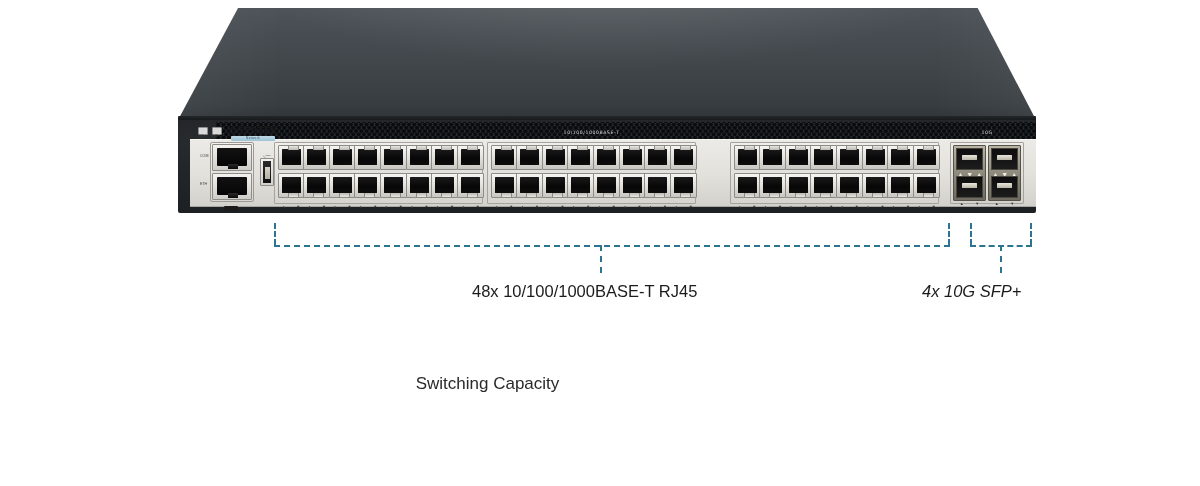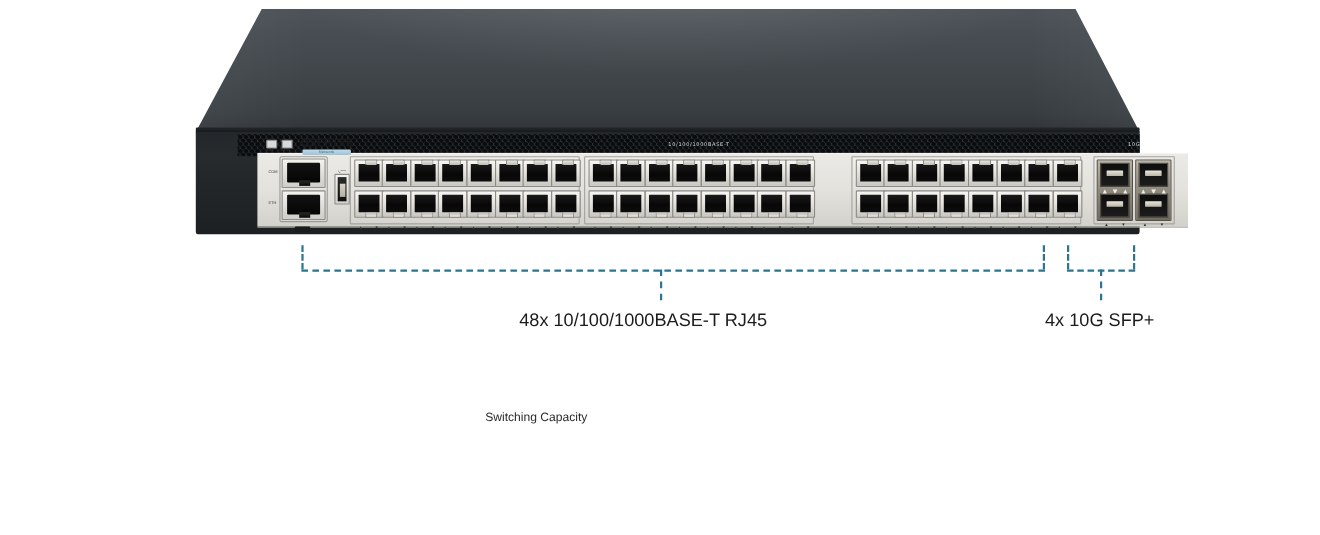--- a/index.html
+++ b/index.html
@@ -57,21 +57,20 @@
     background:linear-gradient(180deg, rgba(0,0,0,.18), rgba(0,0,0,0));
     pointer-events:none;
   }
 
   
   .faceplate{
     position:absolute;left:12px;top:19px;width:846px;height:66px;
     background:linear-gradient(180deg,#eceae6 0%,#e3e1dc 52%,#d3d1cc 100%);
     border-top:1px solid #f6f5f2;
     border-bottom:1px solid #a9a7a2;
-    margin-left:44px;
   }
 
   
   .brandbox{position:absolute;left:6px;top:-15px;width:92px;height:18px;}
   .led{position:absolute;top:2px;width:8px;height:6px;background:#d9d9d9;border:1px solid #8d8d8d;border-radius:1px;}
   .led.a{left:2px;}
   .led.b{left:16px;}
   .ledlbl{position:absolute;top:9px;font-size:3.4px;color:#3b3b3b;letter-spacing:.2px;}
   .ledlbl.a{left:2px;}
   .ledlbl.b{left:15px;}
@@ -225,21 +224,21 @@
 
   
   .stats{position:absolute;left:0;top:360px;width:1200px;height:110px;}
   .stat{position:absolute;text-align:center;}
   .stat .num{
     font-size:43px;font-weight:bold;color:#26657f;
     line-height:1.15;letter-spacing:.5px;
     font-family:"DejaVu Sans", sans-serif;
   }
   .stat .cap{
-    font-size:11px;color:#2a2a2a;margin-top:14px;
+    font-size:17px;color:#2a2a2a;margin-top:14px;
     font-family:"Liberation Sans", sans-serif;
   }
   .stat.s1{left:330px;width:315px;}
   .stat.s2{left:565px;width:315px;}
 </style>
 </head>
 <body>
 
 <div class="stage">
 
@@ -521,21 +520,21 @@
     <span class="hline" style="left:274px;top:32px;width:676px;"></span>
     <span class="vline" style="left:948px;top:10px;height:22px;"></span>
     <span class="vline" style="left:600px;top:32px;height:28px;"></span>
 
     <span class="vline" style="left:970px;top:10px;height:22px;"></span>
     <span class="hline" style="left:970px;top:32px;width:62px;"></span>
     <span class="vline" style="left:1030px;top:10px;height:22px;"></span>
     <span class="vline" style="left:1000px;top:32px;height:28px;"></span>
 
     <span class="callout-text" style="left:472px;top:69px;">48x 10/100/1000BASE-T RJ45</span>
-    <span class="callout-text" style="left:950px;top:69px;">4x 10G SFP+</span>
+    <span class="callout-text" style="left:922px;top:69px;font-style:italic;">4x 10G SFP+</span>
   </div>
 
   <div class="stats">
     <div class="stat s1">
       <div class="cap">Switching Capacity</div>
     </div>
   </div>
 
 </div>
 

